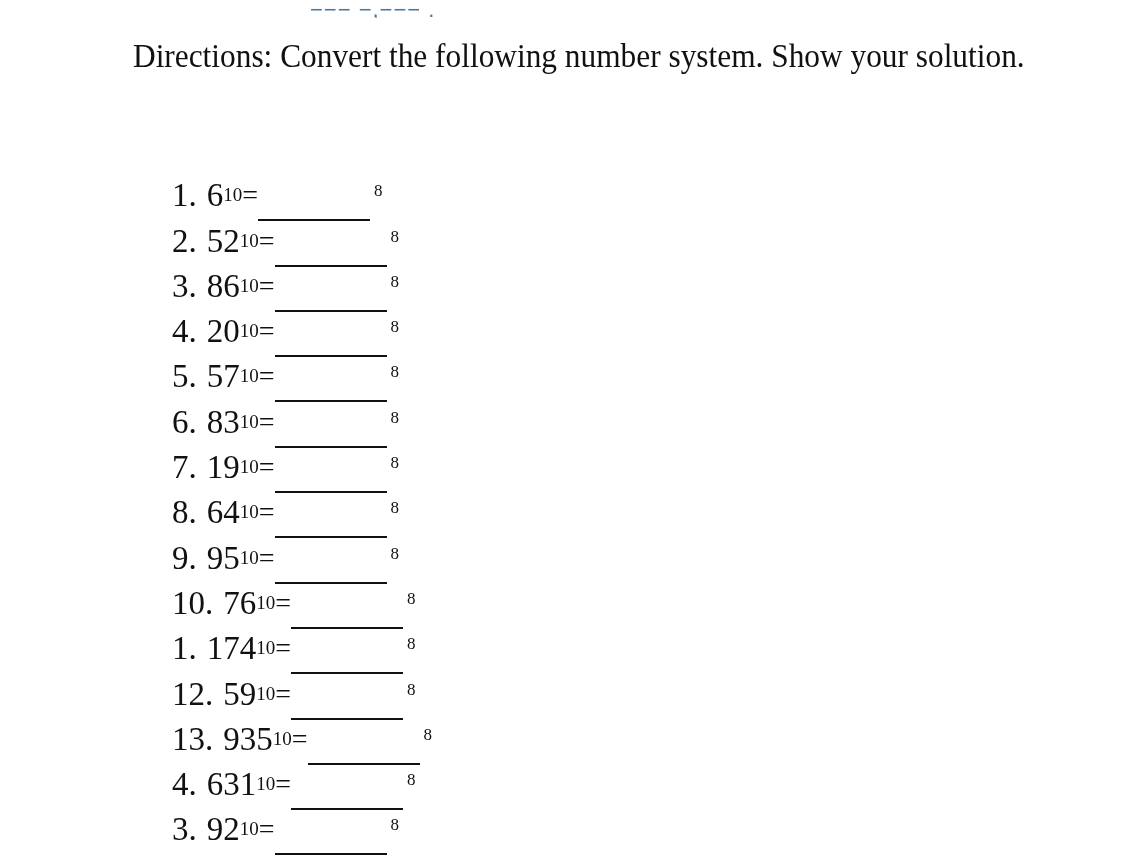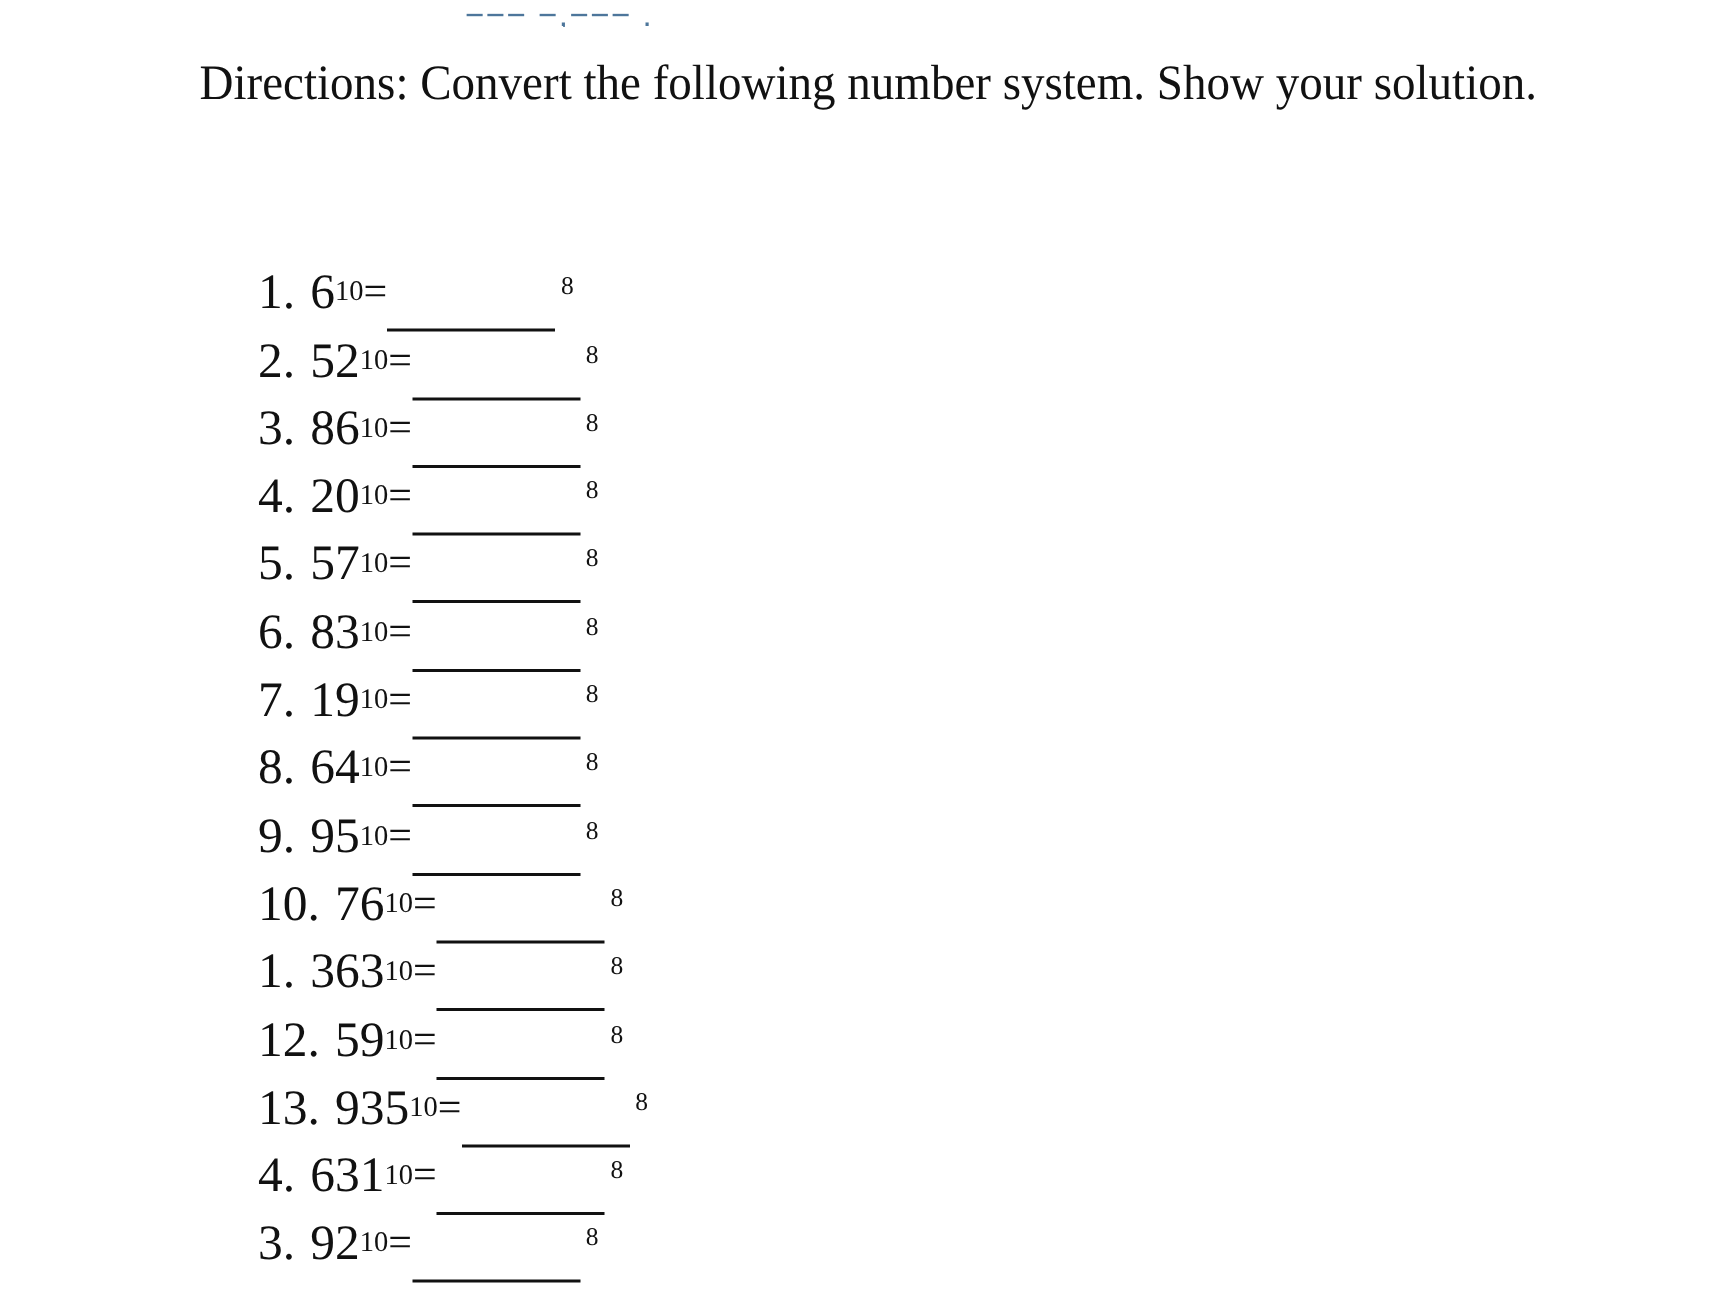--- a/index.html
+++ b/index.html
@@ -97,21 +97,21 @@
   <div class="problem">
       <span class="num">10.</span>
       <span>76</span>
       <span class="sub">10</span>
       <span class="eq">=</span>
       <span class="blank"></span>
       <span class="base">8</span>
     </div>
   <div class="problem">
       <span class="num">1.</span>
-      <span>363</span>
+      <span>174</span>
       <span class="sub">10</span>
       <span class="eq">=</span>
       <span class="blank"></span>
       <span class="base">8</span>
     </div>
   <div class="problem">
       <span class="num">12.</span>
       <span>59</span>
       <span class="sub">10</span>
       <span class="eq">=</span>

